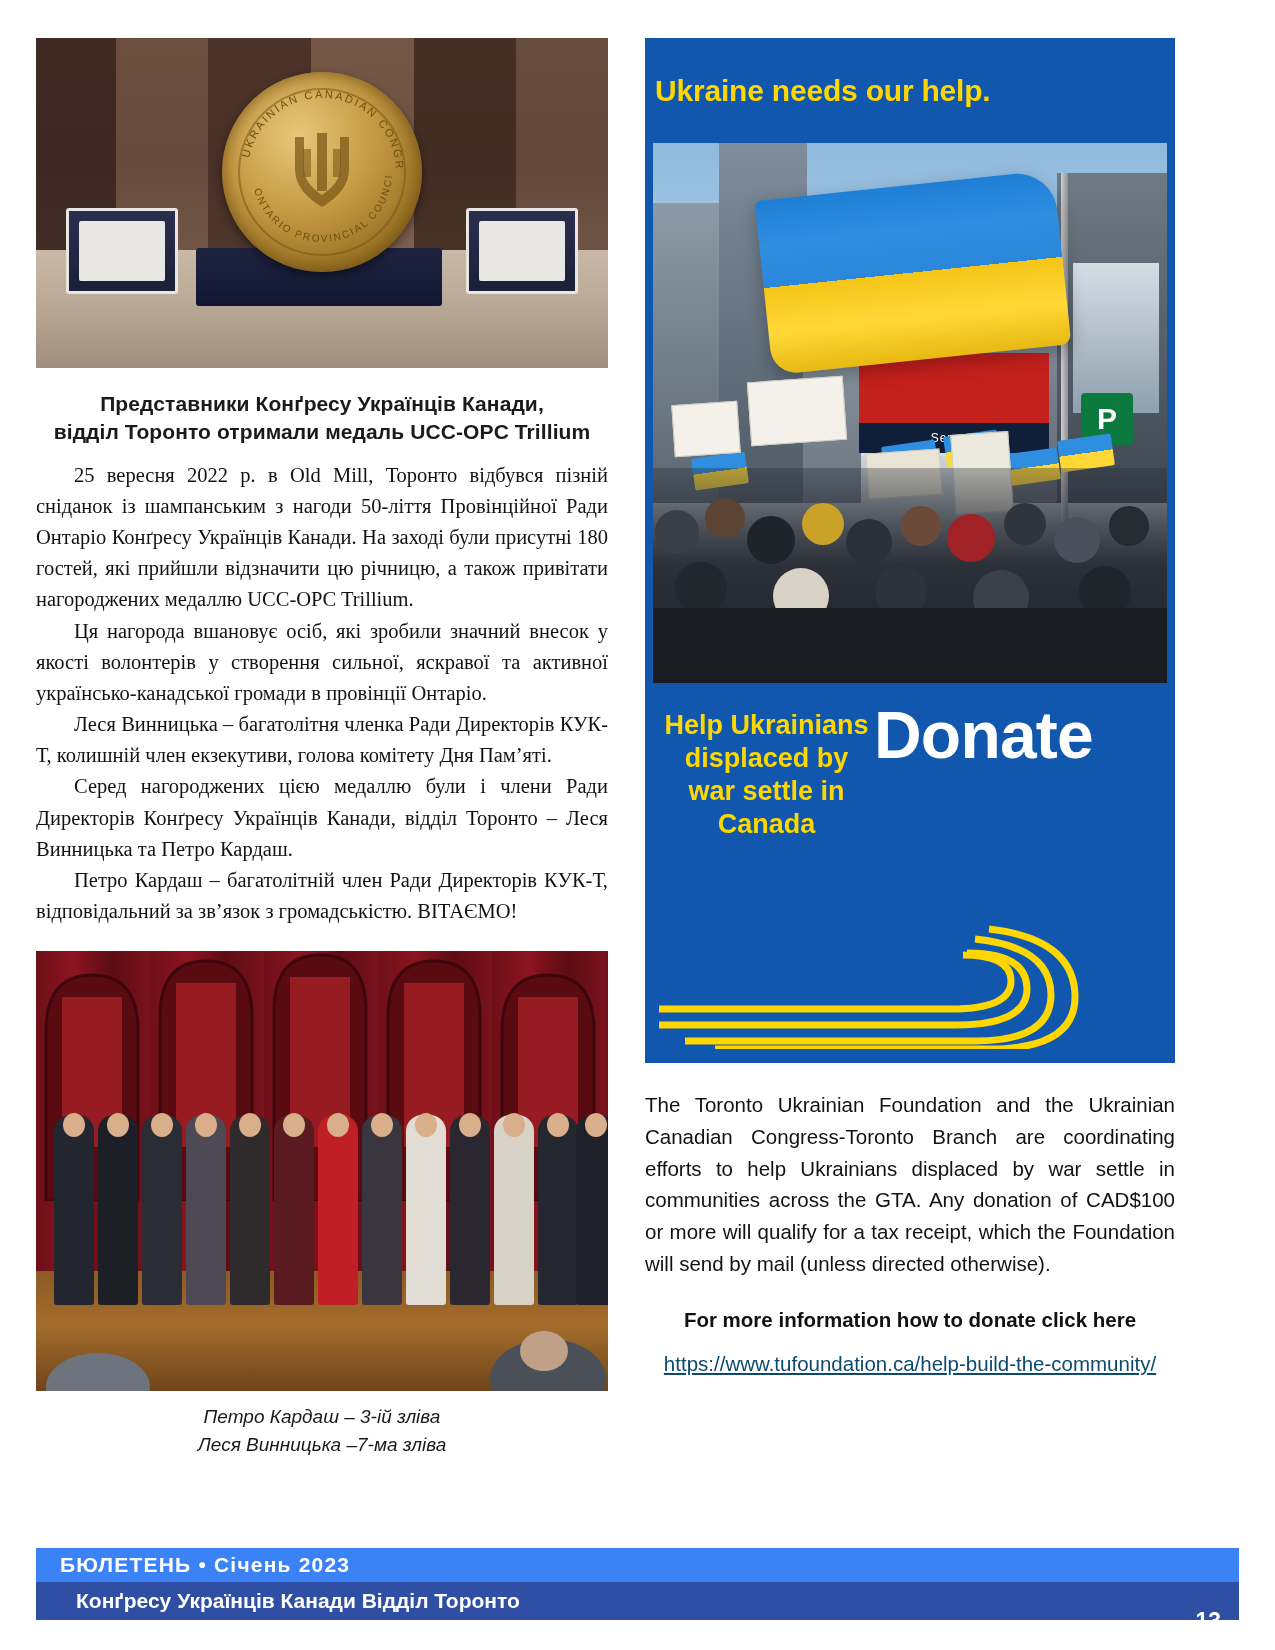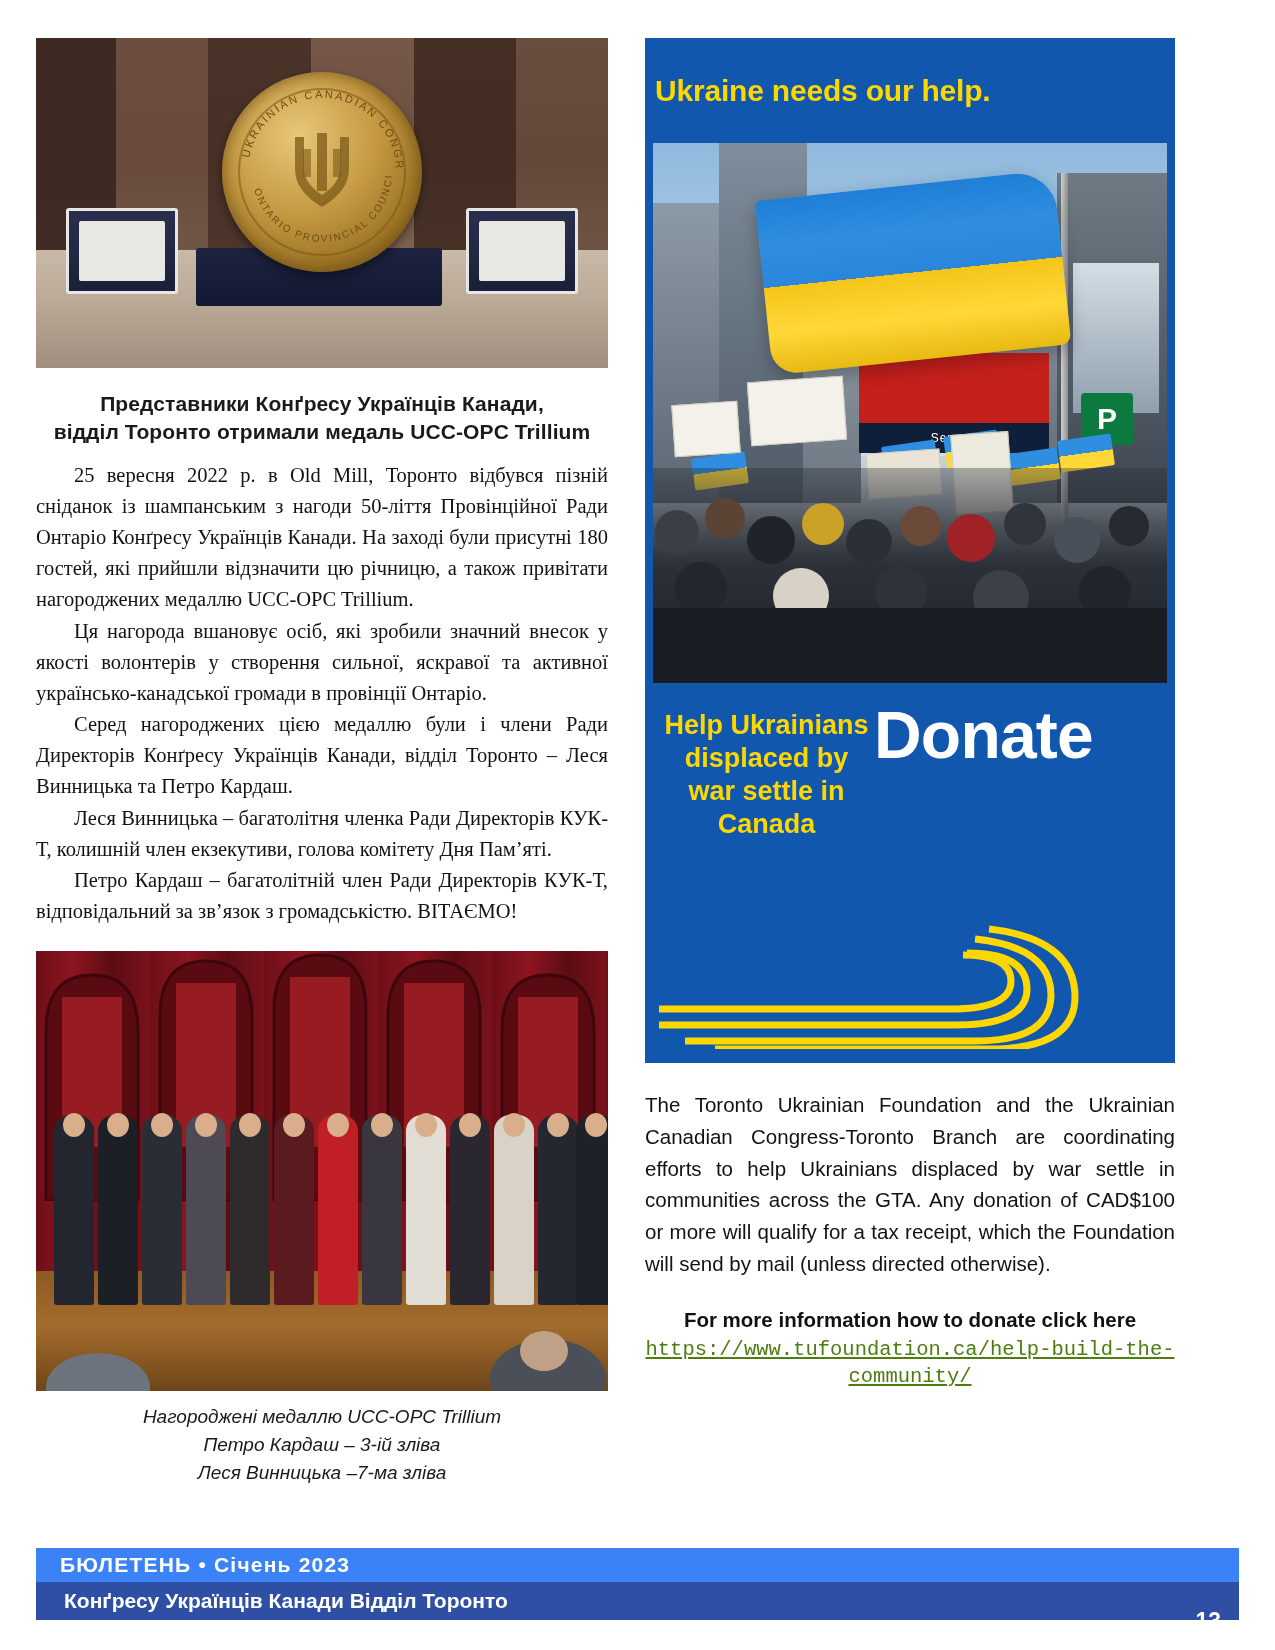--- a/index.html
+++ b/index.html
@@ -241,26 +241,26 @@
   .cta {
     margin-top: 28px;
     text-align:center;
     font-family:"Liberation Sans", sans-serif;
     font-weight:700;
     font-size: 20.5px;
     color:#111;
   }
   .link {
     display:block;
-    margin-top: 4px;
+    margin-top: 18px;
     text-align:center;
-    font-family:Liberation Mono, monospace;
+    font-family:Liberation Sans, sans-serif;
     font-size: 20.5px;
     line-height: 1.35;
-    color:#4d7c0f;
+    color:#0c4a6e;
     text-decoration: underline;
     cursor: pointer;
     word-break: break-word;
   }
 
   
   .footer { position:absolute; left:36px; right:36px; bottom: 30px; }
   .footer-yellow {
     background:#3b82f6;
     height: 34px;
@@ -271,21 +271,21 @@
     color:#ffffff;
     font-family:"Liberation Sans", sans-serif;
     font-weight:700;
     font-size: 21px;
     letter-spacing: 1.2px;
   }
   .footer-blue {
     background:#2e4fa3;
     height: 38px;
     display:flex; align-items:center; justify-content:space-between;
-    padding: 0 18px 0 28px;
+    padding: 0 18px 0 40px;
   }
   .footer-blue-text {
     color:#ffffff;
     font-family:"Liberation Sans", sans-serif;
     font-weight:700;
     font-size: 21px;
   }
   .page-num {
     color:#ffffff;
     font-family:"Liberation Sans", sans-serif;
@@ -337,22 +337,22 @@
     </div>
 
     <div class="headline">
       <span class="l1">Представники Конґресу Українців Канади,</span>
       <span class="l2">відділ Торонто отримали медаль UCC-OPC Trillium</span>
     </div>
 
     <div class="body-text">
       <p>25 вересня 2022 р. в Old Mill, Торонто відбувся пізній сніданок із шампанським з нагоди 50-ліття Провінційної Ради Онтаріо Конґресу Українців Канади. На заході були присутні 180 гостей, які прийшли відзначити цю річницю, а також привітати нагороджених медаллю UCC-OPC Trillium.</p>
       <p>Ця нагорода вшановує осіб, які зробили значний внесок у якості волонтерів у створення сильної, яскравої та активної українсько-канадської громади в провінції Онтаріо.</p>
+      <p>Леся Винницька – багатолітня членка Ради Директорів КУК-Т, колишній член екзекутиви, голова комітету Дня Пам’яті.</p>
       <p>Серед нагороджених цією медаллю були і члени Ради Директорів Конґресу Українців Канади, відділ Торонто – Леся Винницька та Петро Кардаш.</p>
-      <p>Леся Винницька – багатолітня членка Ради Директорів КУК-Т, колишній член екзекутиви, голова комітету Дня Пам’яті.</p>
       <p>Петро Кардаш – багатолітній член Ради Директорів КУК-Т, відповідальний за зв’язок з громадськістю. ВІТАЄМО!</p>
     </div>
 
     <div class="photo-group">
       <div class="pg-wall"></div>
       <svg class="pg-arches" viewBox="0 0 572 250" preserveAspectRatio="none">
         <g fill="#5a0b12" stroke="#3d060c" stroke-width="3">
           <path d="M10 250 L10 80 Q10 24 56 24 Q102 24 102 80 L102 250 Z"></path>
           <path d="M124 250 L124 66 Q124 10 170 10 Q216 10 216 66 L216 250 Z"></path>
           <path d="M238 250 L238 60 Q238 4 284 4 Q330 4 330 60 L330 250 Z"></path>
@@ -413,21 +413,20 @@
       </div>
 
       <svg class="pg-fg" viewBox="0 0 572 74" preserveAspectRatio="none">
         <ellipse cx="62" cy="70" rx="52" ry="34" fill="#6e747d"></ellipse>
         <ellipse cx="512" cy="62" rx="58" ry="40" fill="#4a4f58"></ellipse>
         <ellipse cx="508" cy="34" rx="24" ry="20" fill="#c0a188"></ellipse>
       </svg>
     </div>
 
     <div class="caption">
-      <span>Нагороджені медаллю UCC-OPC Trillium</span>
       <span>Петро Кардаш – 3-ій зліва</span>
       <span>Леся Винницька –7-ма зліва</span>
     </div>
   </div>
 
   <div class="right-col">
 
     <div class="ad-card">
       <div class="ad-top">
         <div class="ad-top-title">Ukraine needs our help.</div>

